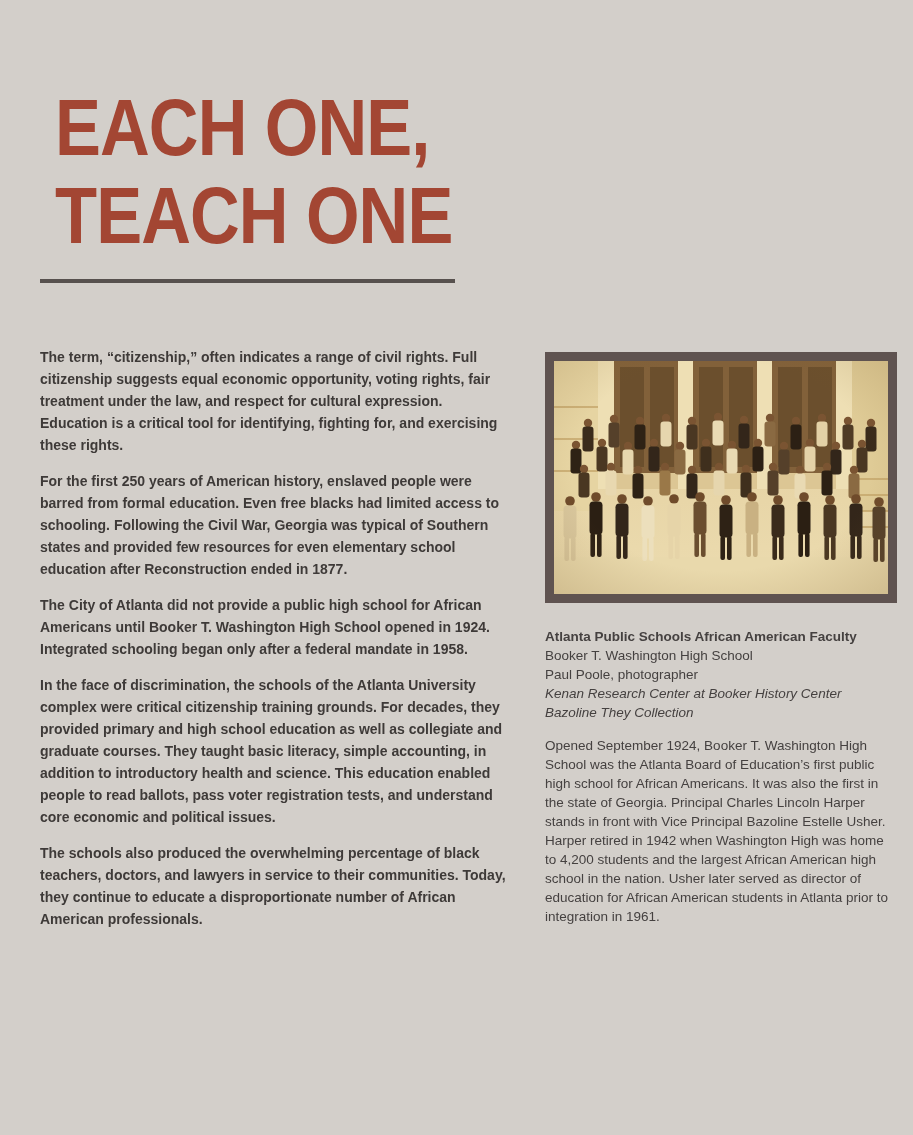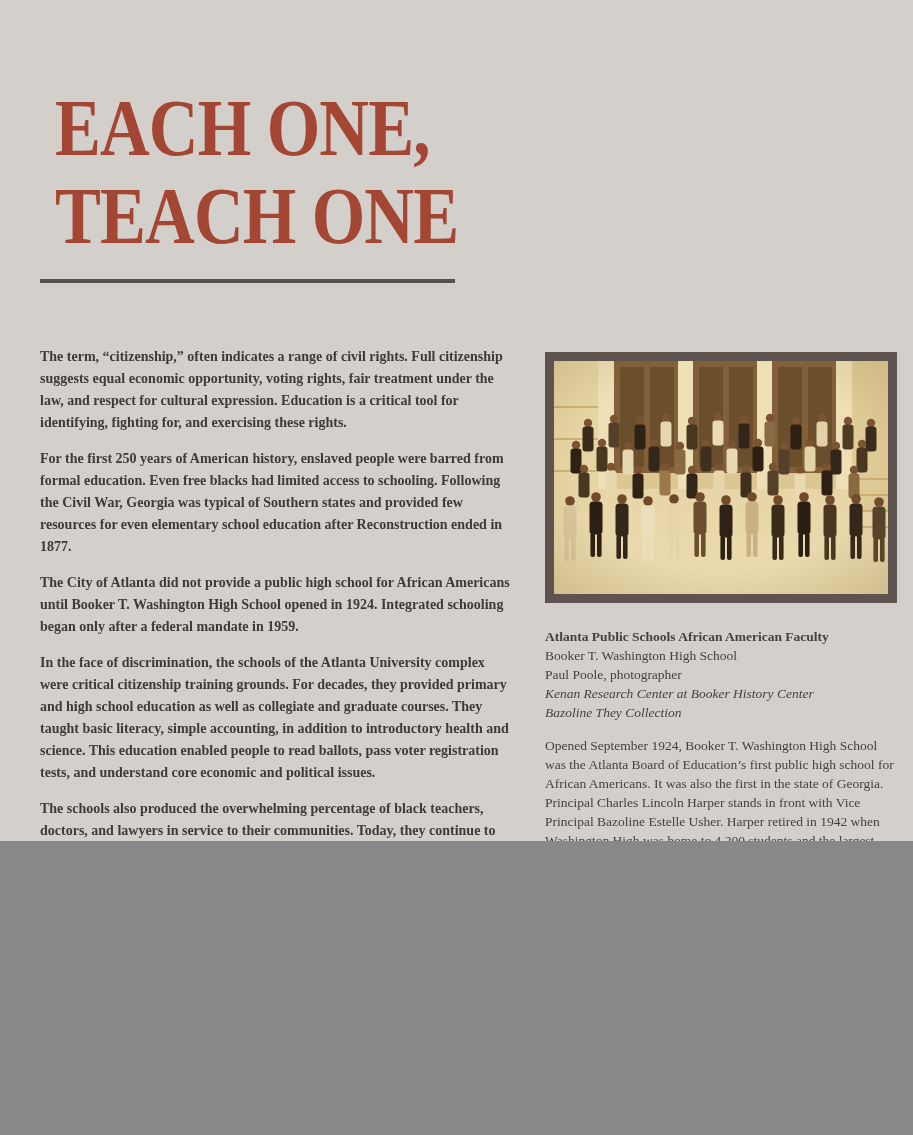--- a/index.html
+++ b/index.html
@@ -9,24 +9,24 @@
     --body-text:#3e3a38;
     --caption-text:#454140;
     --photo-frame:#5f5350;
     --photo-sepia:#e8d6a7;
   }
   *{box-sizing:border-box;}
   html,body{margin:0;padding:0;}
   body{background:#888;}
   .page{
     position:relative;
-    width:913px;height:841px;
+    width:913px;height:1135px;
     margin:0 auto;
     background:var(--page-bg);
-    font-family:Liberation Serif, serif;
+    font-family:Liberation Sans, sans-serif;
     overflow:hidden;
   }
   
   .title-block{
     position:absolute;left:55px;top:84px;
     transform:scaleX(0.86);transform-origin:left top;
     white-space:nowrap;
   }
   .title-line{
     font-size:80px;font-weight:700;line-height:88px;
@@ -74,21 +74,21 @@
 
   <div class="title-block">
     <div class="title-line">EACH ONE,</div>
     <div class="title-line">TEACH ONE</div>
   </div>
   <div class="title-rule"></div>
 
   <div class="left-col">
     <p>The term, “citizenship,” often indicates a range of civil rights. Full citizenship suggests equal economic opportunity, voting rights, fair treatment under the law, and respect for cultural expression. Education is a critical tool for identifying, fighting for, and exercising these rights.</p>
     <p>For the first 250 years of American history, enslaved people were barred from formal education. Even free blacks had limited access to schooling. Following the Civil War, Georgia was typical of Southern states and provided few resources for even elementary school education after Reconstruction ended in 1877.</p>
-    <p>The City of Atlanta did not provide a public high school for African Americans until Booker T. Washington High School opened in 1924. Integrated schooling began only after a federal mandate in 1959.</p>
+    <p>The City of Atlanta did not provide a public high school for African Americans until Booker T. Washington High School opened in 1924. Integrated schooling began only after a federal mandate in 1958.</p>
     <p>In the face of discrimination, the schools of the Atlanta University complex were critical citizenship training grounds. For decades, they provided primary and high school education as well as collegiate and graduate courses. They taught basic literacy, simple accounting, in addition to introductory health and science. This education enabled people to read ballots, pass voter registration tests, and understand core economic and political issues.</p>
     <p>The schools also produced the overwhelming percentage of black teachers, doctors, and lawyers in service to their communities. Today, they continue to educate a disproportionate number of African American professionals.</p>
   </div>
 
   <div class="right-col">
 
     <figure class="photo-frame">
       <svg viewBox="0 0 334 233" preserveAspectRatio="none" xmlns="http://www.w3.org/2000/svg">
         <defs>
           <linearGradient id="wall" x1="0" y1="0" x2="0" y2="1">

